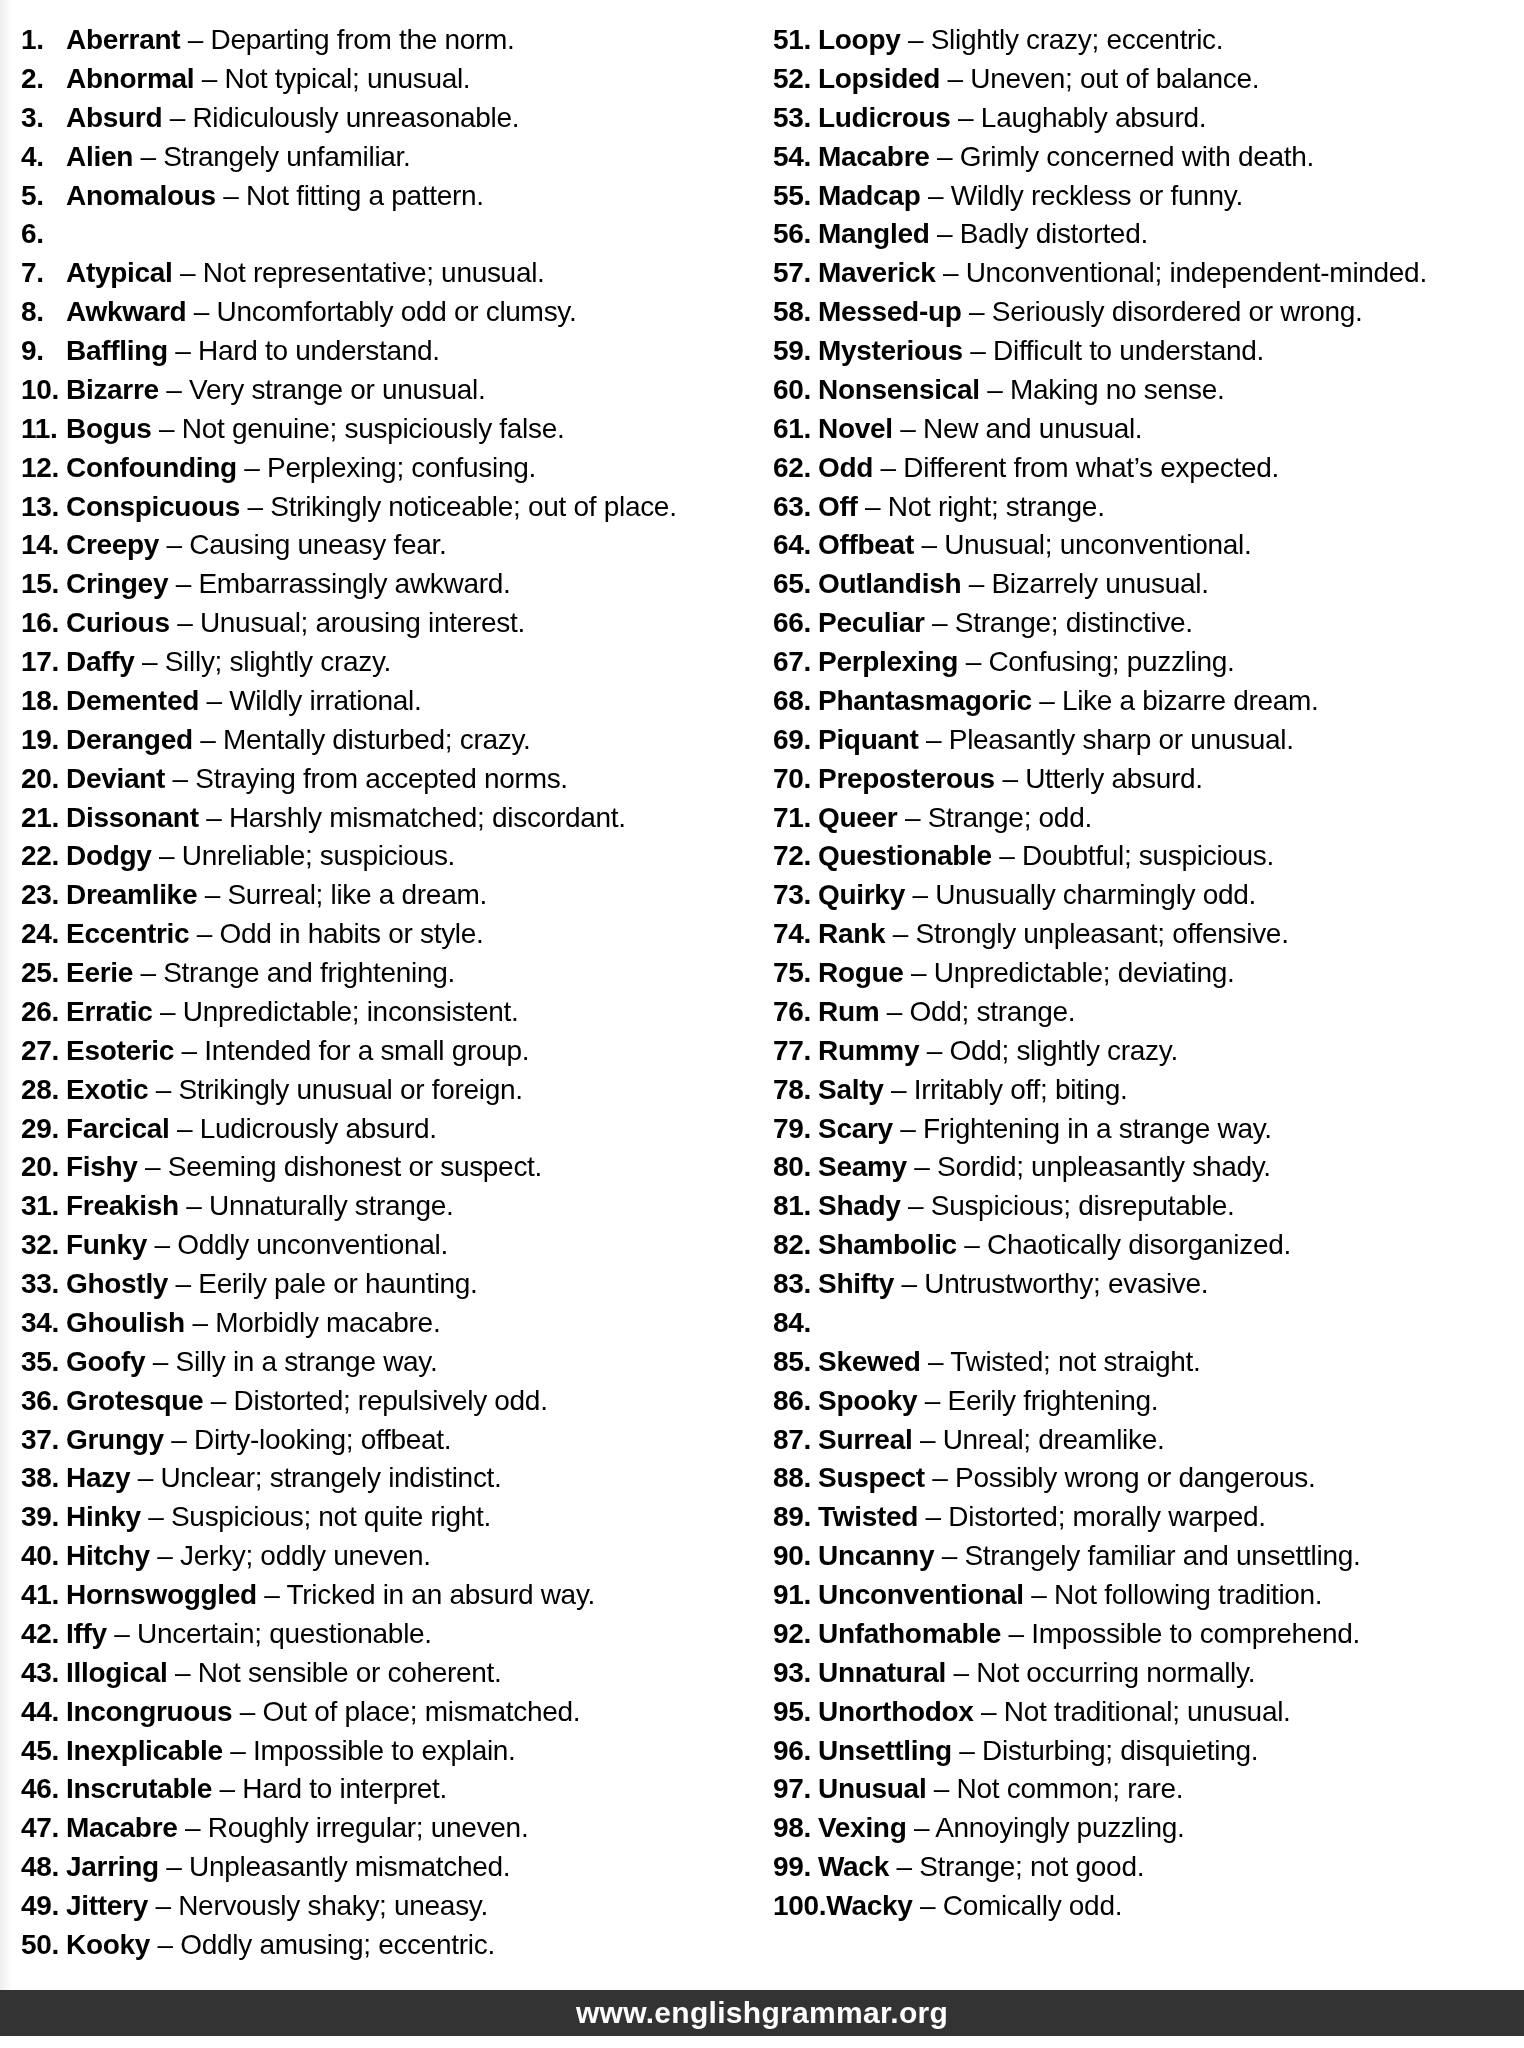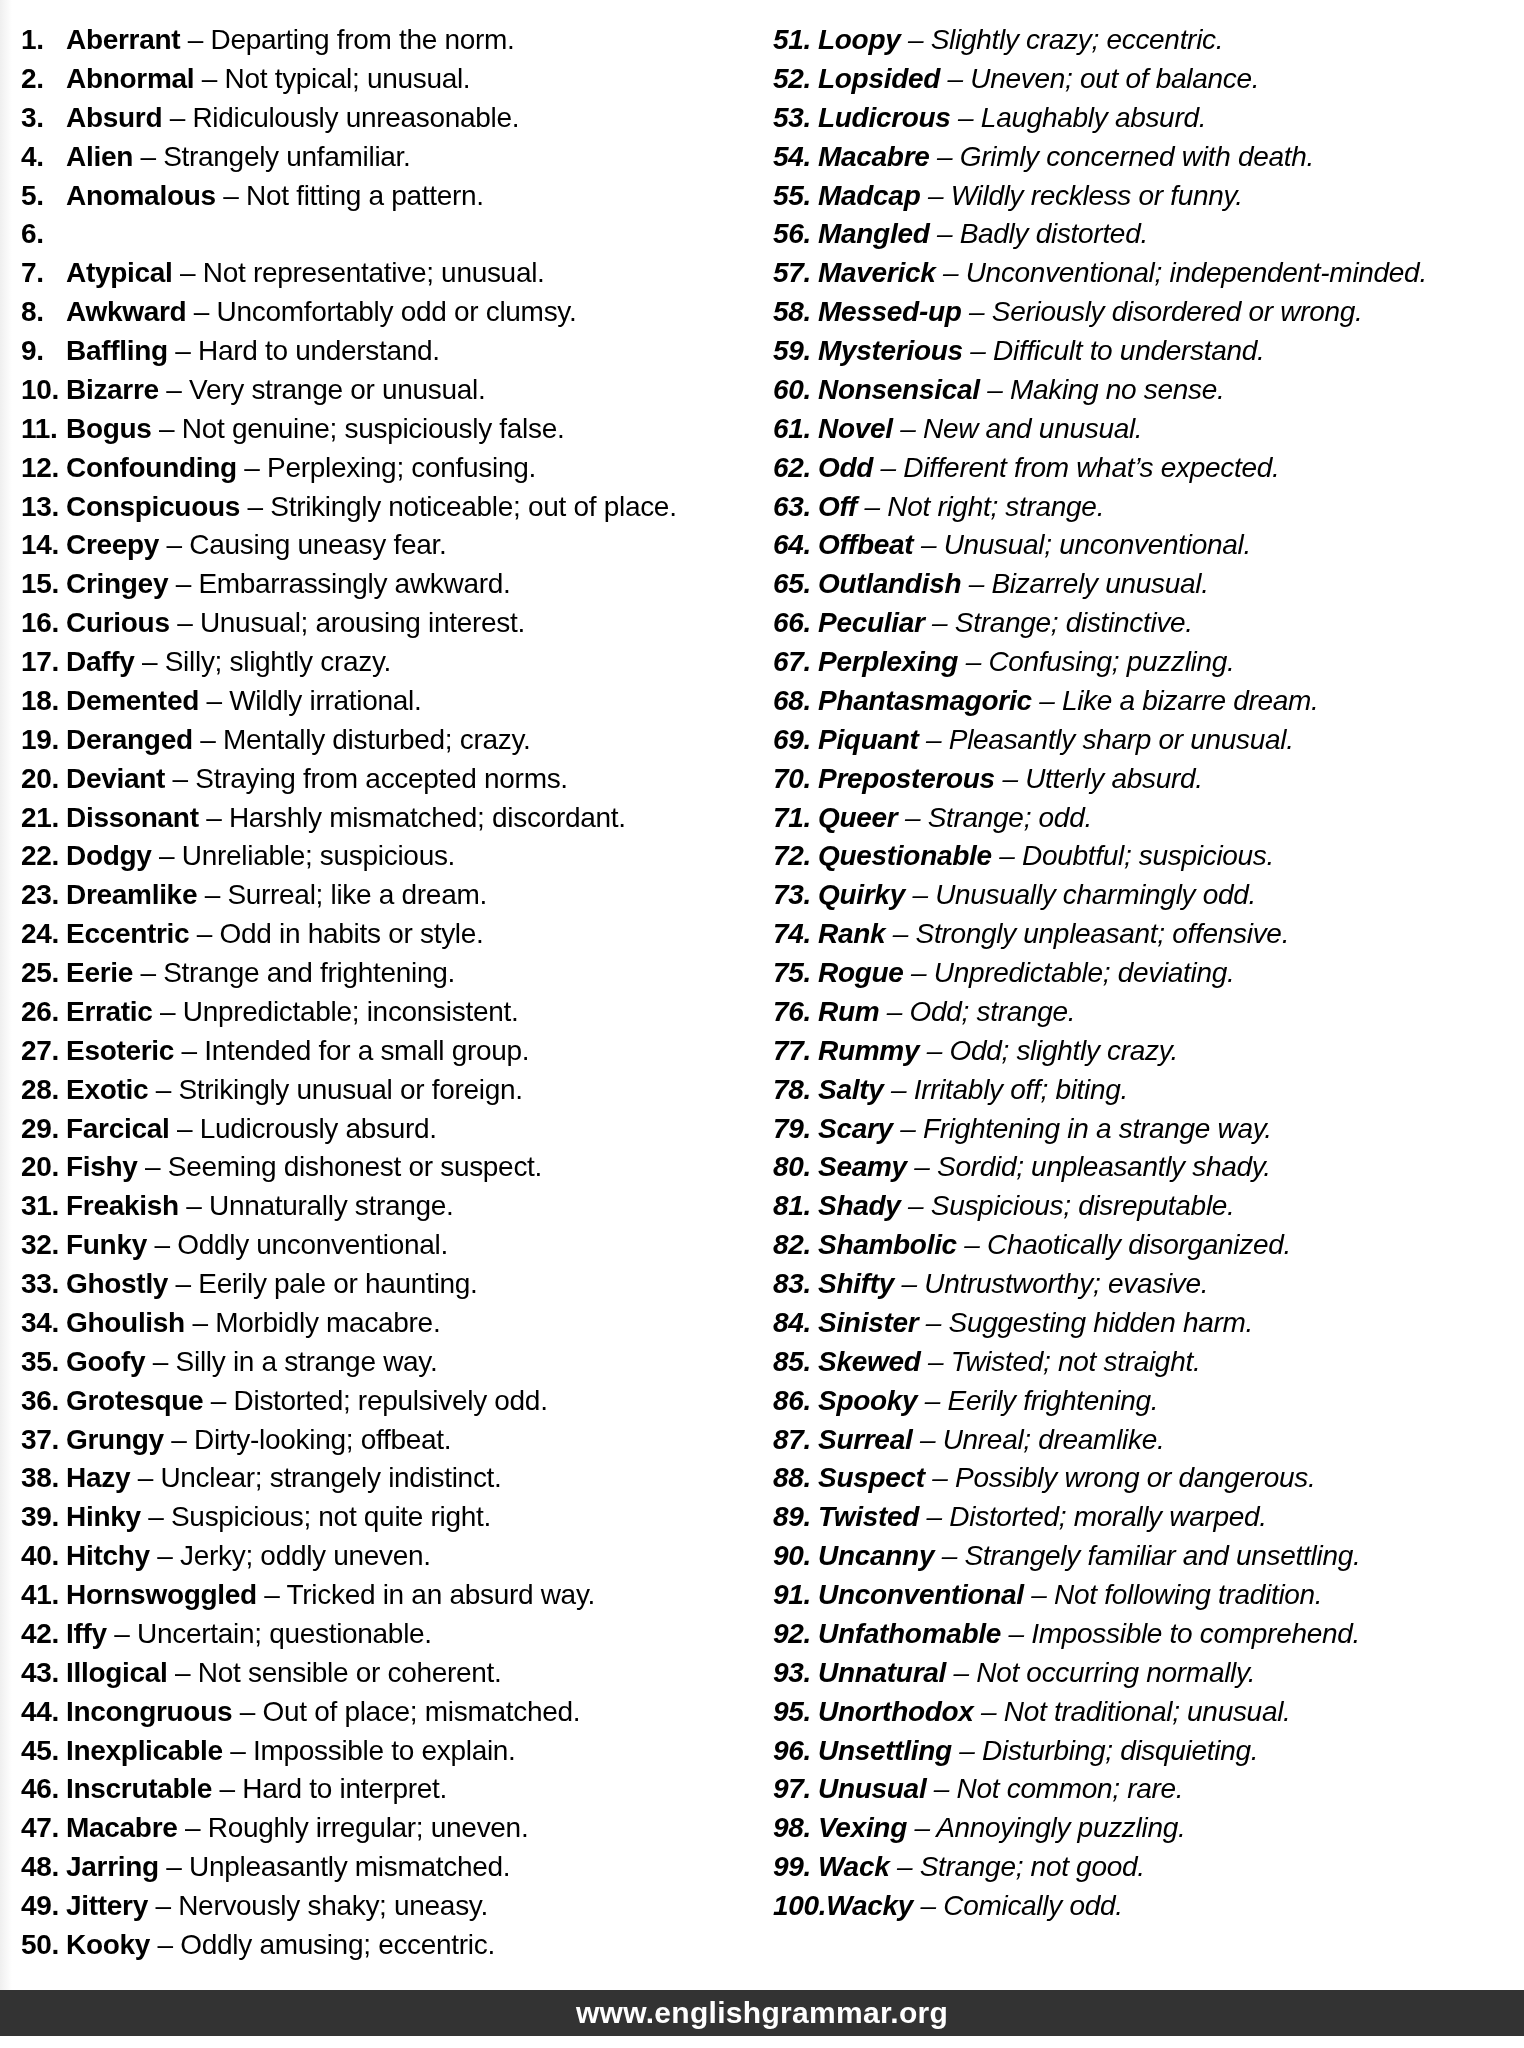--- a/index.html
+++ b/index.html
@@ -26,21 +26,21 @@
   }
   .columns{
     position:absolute;top:21px;left:0;
     display:flex;width:1524px;
   }
   ol.col{
     list-style:none;margin:0;padding:0;
     flex:0 0 762px;box-sizing:border-box;
   }
   ol.col.left{padding-left:21px;}
-  ol.col.right{padding-left:11px;font-style:italic;}
+  ol.col.right{padding-left:11px;}
   .row{
     display:flex;
     height:38.88px;line-height:38.88px;
     font-size:28px;
     letter-spacing:-0.3px;
     white-space:nowrap;
   }
   .num{
     font-weight:700;
     min-width:45px;
@@ -393,21 +393,20 @@
         <li class="row">
           <span class="num">82.</span>
           <span class="text"><span class="word">Shambolic</span> – Chaotically disorganized.</span>
         </li>
         <li class="row">
           <span class="num">83.</span>
           <span class="text"><span class="word">Shifty</span> – Untrustworthy; evasive.</span>
         </li>
         <li class="row">
           <span class="num">84.</span>
-          <span class="text"><span class="word">Sinister</span> – Suggesting hidden harm.</span>
         </li>
         <li class="row">
           <span class="num">85.</span>
           <span class="text"><span class="word">Skewed</span> – Twisted; not straight.</span>
         </li>
         <li class="row">
           <span class="num">86.</span>
           <span class="text"><span class="word">Spooky</span> – Eerily frightening.</span>
         </li>
         <li class="row">

